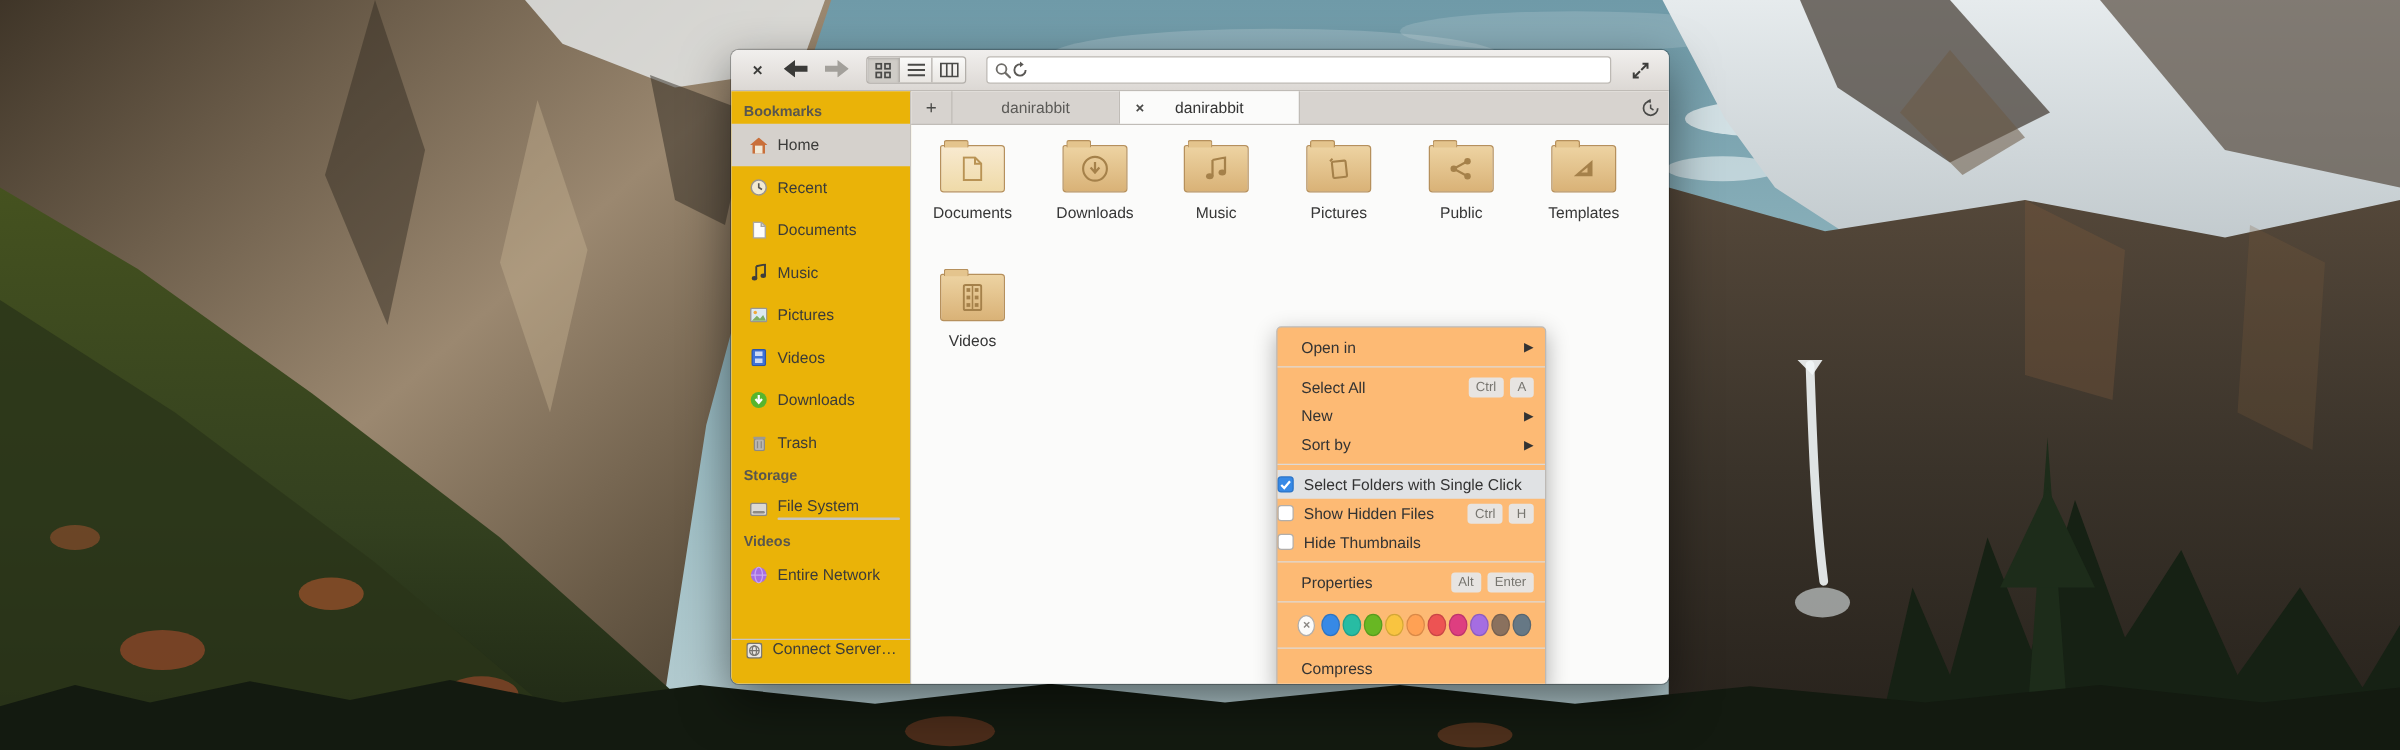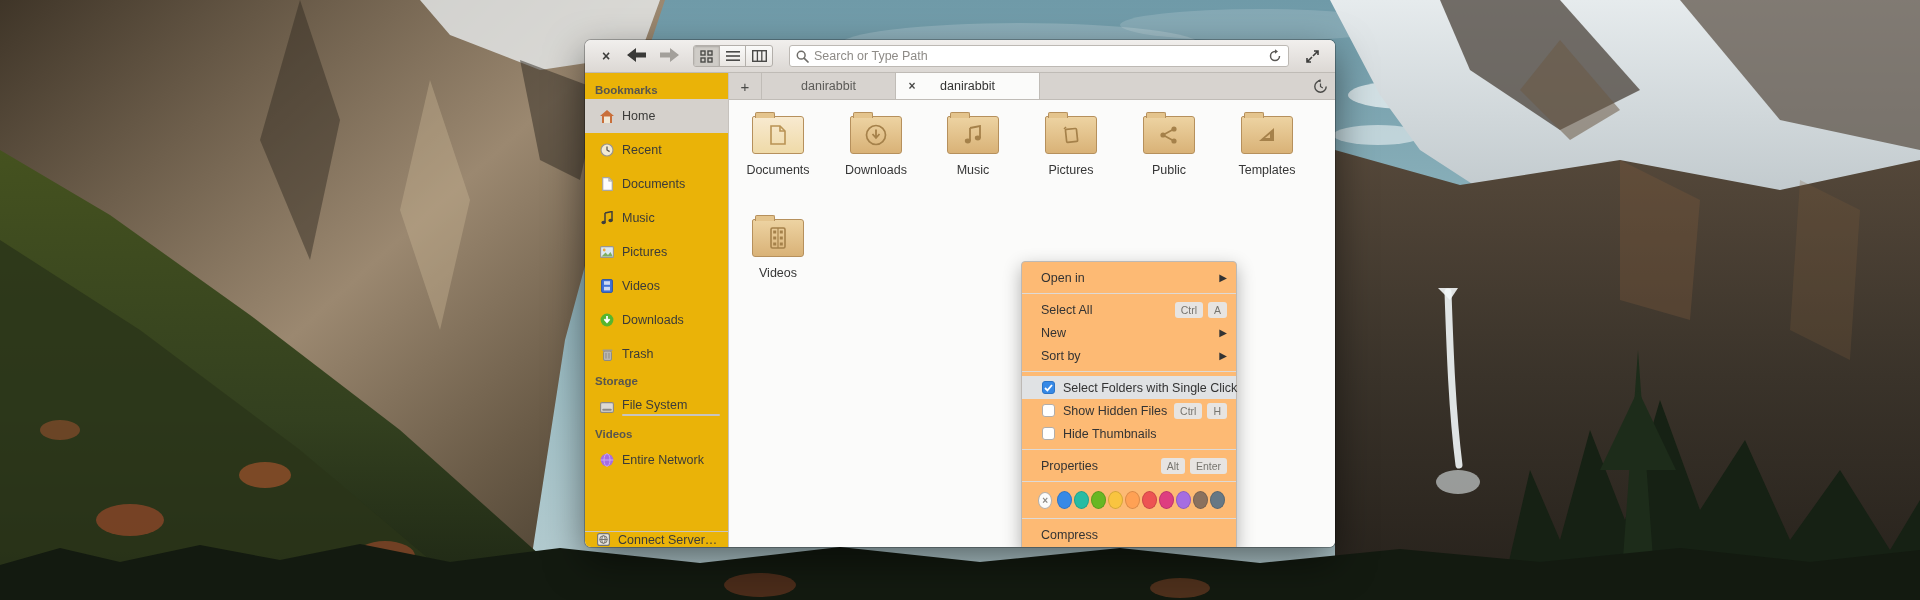--- a/index.html
+++ b/index.html
@@ -47,21 +47,21 @@
   .sb-scroll { flex:1; padding-top:7px; }
   .sb-header { font-size:11.5px; font-weight:bold; color:#58564f; padding:4px 10px 3px; }
   .sb-row { display:flex; align-items:center; height:34px; padding-left:14px; cursor:pointer; }
   .sb-row.selected { background:#d5d1cc; }
   .sb-icon { width:16px; height:16px; display:flex; align-items:center; justify-content:center;
     margin-right:7px; flex:none; font-size:13px; }
   .sb-label { white-space:nowrap; }
   .storage-wrap { display:flex; flex-direction:column; justify-content:center; flex:1; padding-right:8px; }
   .storage-bar { height:2px; background:#c7c4bf; border-radius:1px; margin-top:2px; }
   .storage-fill { height:2px; background:#8b8884; border-radius:1px; }
-  .sb-bottom { border-top:1px solid #c9c5c0; height:16px; display:flex; align-items:center;
+  .sb-bottom { border-top:1px solid #c9c5c0; height:36px; display:flex; align-items:flex-start;
     padding-left:10px; cursor:pointer;margin-top:24px; }
 
   
   .content { flex:1; display:flex; flex-direction:column; background:#fbfbfa; position:relative; }
   .tabbar { height:27px; background:#d7d3cf; border-bottom:1px solid #c0bcb7;
     display:flex; align-items:stretch; }
   .tab-add { width:33px; border:none; border-right:1px solid #c0bcb7; background:transparent;
     font-size:15px; color:#4a4a48; cursor:pointer; }
   .tab { width:133px; display:flex; align-items:center; justify-content:center;
     font-size:12.5px; color:#5b5a57; cursor:pointer; position:relative; }
@@ -82,21 +82,21 @@
   .folder::before { content:""; position:absolute; top:-5px; left:2px; width:18px; height:5px;
     background:#e4c48d; border:1px solid #b6905c; border-bottom:none; border-radius:2px 2px 0 0; }
   .folder.light { background:linear-gradient(#f8ead0,#efdaa8); }
   .file-label { margin-top:9px; font-size:12.5px; color:#363636; }
 
   
   .ctx-menu { position:absolute; left:292px; top:188px; width:216px; background:#fdba74;
     border:1px solid #bdb9b5; border-radius:4px; box-shadow:0 6px 18px rgba(0,0,0,.3);
     padding:4px 0; font-size:12.5px; color:#333; z-index:5; }
   .ctx-row { height:23px; display:flex; align-items:center; padding:0 9px 0 19px; cursor:pointer; }
-  .ctx-row.checkable { padding-left:20px; }
+  .ctx-row.checkable { padding-left:0; }
   .ctx-row.highlight { background:#e0e2e4; }
   .ctx-label { flex:1; white-space:nowrap; }
   .ctx-arrow { color:#333; font-size:10px; }
   .ctx-sep { height:1px; background:#dedad6; margin:4px 0; }
   .kbd { background:#e7e4e1; border-radius:3px; font-size:10.5px; color:#77756f;
     padding:2px 6px; margin-left:5px; }
   .checkbox { width:13px; height:13px; border-radius:3px; margin-right:8px; flex:none;
     background:#fff; border:1px solid #b2aeaa; display:flex; align-items:center; justify-content:center; }
   .checkbox.checked { background:#3689e6; border-color:#2b74c7; }
   .ctx-colors { display:flex; align-items:center; height:28px; padding:0 9px 0 16px; }
@@ -213,21 +213,20 @@
           <line x1="5.4" y1="1" x2="5.4" y2="11" stroke="#4a4a48" stroke-width="1.3"></line>
           <line x1="9.8" y1="1" x2="9.8" y2="11" stroke="#4a4a48" stroke-width="1.3"></line>
         </svg>
       </button>
     </div>
     <div class="searchbox">
       <svg width="13" height="13" viewBox="0 0 13 13">
         <circle cx="5.2" cy="5.2" r="3.9" fill="none" stroke="#6f6d69" stroke-width="1.5"></circle>
         <line x1="8.3" y1="8.3" x2="12" y2="12" stroke="#6f6d69" stroke-width="1.7" stroke-linecap="round"></line>
       </svg>
-      <input type="text" placeholder="Search or Type Path" style="">
       <button class="refresh-btn">
         <svg width="14" height="14" viewBox="0 0 14 14">
           <path d="M11.5,7 A4.5,4.5 0 1 1 7,2.5" fill="none" stroke="#5a5855" stroke-width="1.5"></path>
           <path d="M7,0.2 L10,2.5 L7,4.8 Z" fill="#5a5855"></path>
         </svg>
       </button>
     </div>
     <button class="expand-btn">
       <svg width="15" height="15" viewBox="0 0 15 15">
         <path d="M9,2 L13,2 L13,6 M13,2 L8,7" stroke="#3e3e3c" stroke-width="1.6" fill="none"></path>

